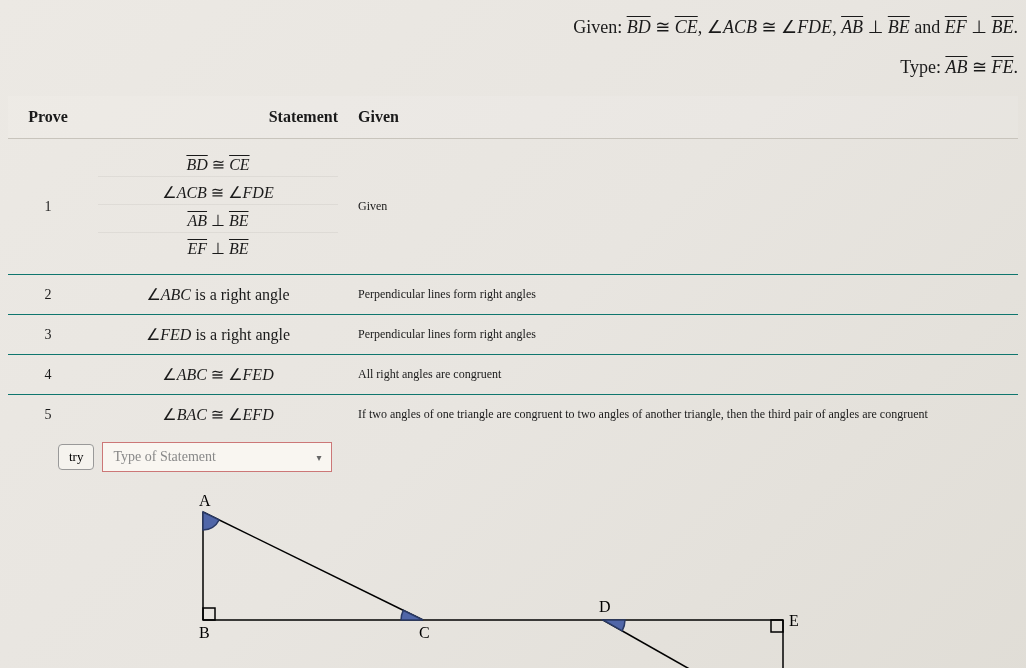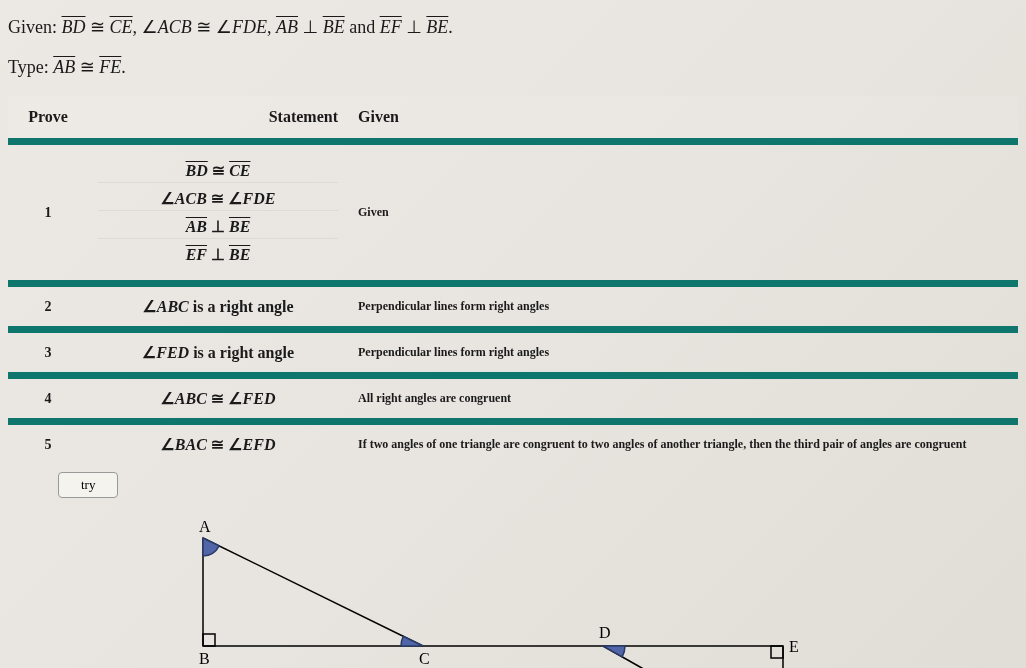--- a/index.html
+++ b/index.html
@@ -7,53 +7,53 @@
     margin: 0;
     padding: 8px;
     font-family: Georgia, 'Times New Roman', serif;
     background: linear-gradient(135deg, #ece9e4 0%, #e8e5e0 50%, #e0ddd6 100%);
     color: #1a1a1a;
     font-size: 16px;
   }
   .given, .prove {
     margin: 8px 0 18px 0;
     font-size: 18px;
+    text-align: right;
   }
   .given .label, .prove .label { font-weight: normal; }
   .ol { text-decoration: overline; }
   table.proof {
     border-collapse: collapse;
     width: 100%;
     margin-top: 10px;
   }
   table.proof th {
     text-align: left;
     padding: 12px 10px;
     font-weight: bold;
     border-bottom: 1px solid #c8c4bc;
     background: rgba(255,255,255,0.1);
   }
   table.proof th.step-col { width: 80px; text-align: center; }
   table.proof th.stat-col { width: 260px; text-align: right; }
   table.proof td {
     padding: 10px;
-    border-top: 7px solid #0f766e;
+    border-top: 1px solid #0f766e;
     vertical-align: middle;
-    font-weight: bold;
   }
   table.proof td.step { text-align: center; font-size: 14px; }
   table.proof td.stat { text-align: center; }
   table.proof td.reason { font-size: 12px; }
   .multi-line > div { margin: 4px 0; border-bottom: 1px solid rgba(0,0,0,0.05); padding: 2px 0; }
   .multi-line > div:last-child { border-bottom: none; }
   .try-row { display: flex; align-items: center; gap: 8px; margin: 8px 0 0 50px; }
   .try-btn {
     border: 1px solid #999;
     background: #f5f3ee;
-    padding: 4px 22px;
+    padding: 4px 10px;
     font-family: inherit;
     font-size: 13px;
     border-radius: 4px;
     cursor: pointer;
   }
   .type-select {
     border: 1px solid #c77;
     background: #f9f6f1;
     padding: 6px 10px;
     width: 230px;
@@ -122,20 +122,24 @@
       <tr>
         <td class="step">5</td>
         <td class="stat"><span class="ang">∠</span><span class="it">BAC</span> ≅ <span class="ang">∠</span><span class="it">EFD</span></td>
         <td class="reason">If two angles of one triangle are congruent to two angles of another triangle, then the third pair of angles are congruent</td>
       </tr>
     </tbody>
 </table>
 
 <div class="try-row">
   <button class="try-btn">try</button>
+  <div class="type-select">
+    <span>Type of Statement</span>
+    <span class="caret">▾</span>
+  </div>
 </div>
 
 <svg class="diagram" width="1010" height="210" viewBox="330 470 680 210">
   <g stroke="#000" stroke-width="1.5" fill="none">
     <line id="seg-BE" x1="360" y1="598" x2="940" y2="598"></line>
     <line id="seg-AB" x1="360" y1="490" x2="360" y2="598"></line>
     <line id="seg-AC" x1="360" y1="490" x2="580" y2="598"></line>
     <line id="seg-CD" stroke="none"></line>
     <line id="seg-DF" x1="760" y1="598" x2="940" y2="700"></line>
     <line id="seg-EF" x1="940" y1="598" x2="940" y2="700"></line>

